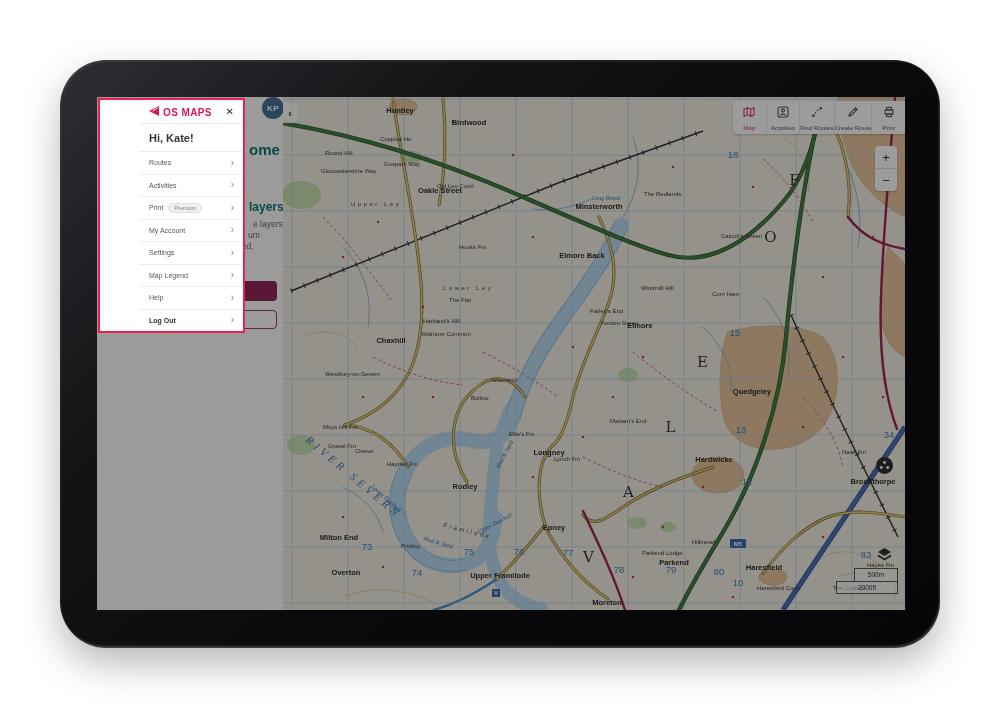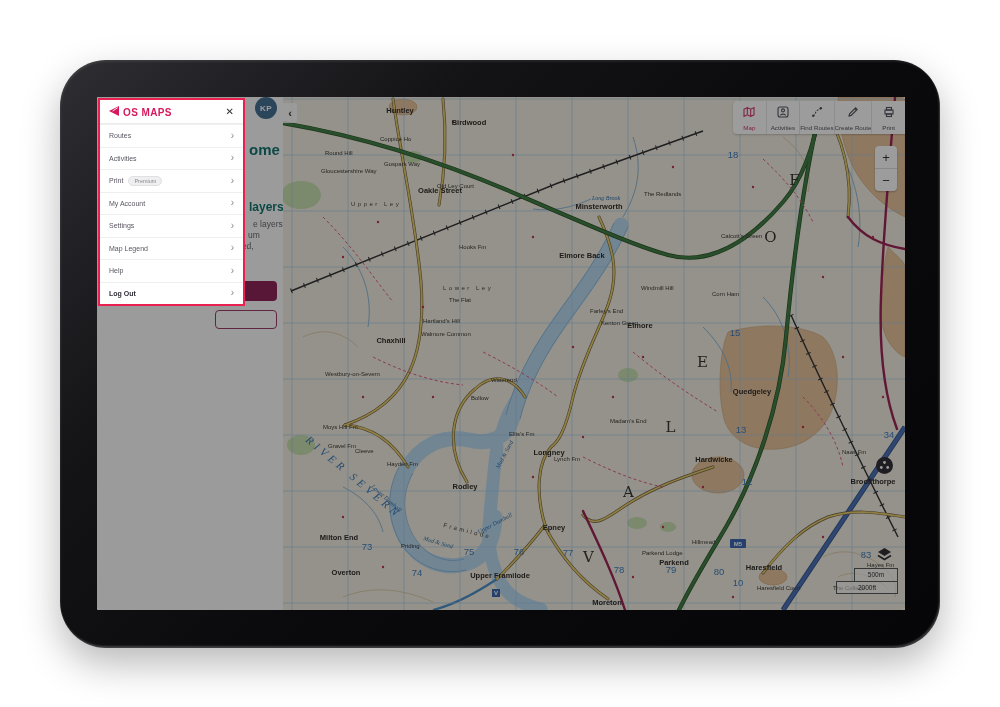--- a/index.html
+++ b/index.html
@@ -12,21 +12,21 @@
   .screen{position:absolute;left:37px;top:37px;width:808px;height:513px;background:#fff;overflow:hidden;border-radius:2px;}
 
   
   .sidepanel{position:absolute;left:0;top:0;width:186px;height:100%;background:#fdfdfd;border-right:1px solid #e2e2e2;}
   .frag{position:absolute;color:#0f766e;white-space:nowrap;}
   .frag.h1{font-size:15px;font-weight:bold;}
   .frag.h2{font-size:12px;font-weight:bold;}
   .frag.tx{font-size:8.5px;color:#6a6a70;}
   .btn-solid{position:absolute;left:118px;top:184px;width:62px;height:20px;background:#8f2257;border-radius:4px;}
   .btn-outline{position:absolute;left:118px;top:213px;width:60px;height:17px;background:#fff;border:1px solid #9c3a66;border-radius:4px;}
-  .avatar{position:absolute;left:158px;top:0px;width:22px;height:22px;border-radius:50%;background:#44708f;
+  .avatar{position:absolute;left:165px;top:0px;width:22px;height:22px;border-radius:50%;background:#44708f;
     color:#fff;font-size:8px;font-weight:bold;display:flex;align-items:center;justify-content:center;letter-spacing:.5px;}
 
   
   .maparea{position:absolute;left:186px;top:0;width:622px;height:513px;background:#f2eedf;}
   .maparea svg{display:block;}
   .mp{font:700 7.5px "Liberation Sans",sans-serif;fill:#2e2a26;}
   .ms{font:400 6px "Liberation Sans",sans-serif;fill:#3c3833;}
   .mb{font:italic 400 6px "Liberation Serif",serif;fill:#2e6fae;}
   .mbv{font:italic 400 11px "Liberation Serif",serif;fill:#3a7ab8;letter-spacing:4px;}
   .mg{font:400 9.5px "Liberation Sans",sans-serif;fill:#3f7dc0;}
@@ -53,21 +53,21 @@
   .roundctl{position:absolute;width:19px;height:19px;cursor:pointer;}
   .scalebar{position:absolute;left:739px;top:471px;width:62px;font-size:6.5px;color:#2e2e2e;}
   .scalebar .row{box-sizing:border-box;border:1px solid #555;background:rgba(255,255,255,.55);text-align:center;height:13px;line-height:12px;}
   .scalebar .row.metric{width:44px;margin-left:auto;border-bottom:none;}
   .scalebar .row.imperial{width:62px;}
 
   
   .dim{position:absolute;left:0;top:0;width:808px;height:513px;background:rgba(8,8,10,.40);z-index:5;}
 
   
-  .menu{position:absolute;left:1px;top:1px;width:147px;z-index:10;background:#fff;border:2.5px solid #ea2150;box-sizing:border-box;}
+  .menu{position:absolute;left:1px;top:1px;width:147px;z-index:10;background:#fff;border:2.5px solid #ea2150;box-sizing:border-box;padding-left:40px;}
   .menu-header{display:flex;align-items:center;padding:6px 9px 5px 9px;}
   .brand{display:flex;align-items:center;gap:4px;color:#d6195c;font-weight:bold;font-size:10px;letter-spacing:.4px;}
   .close{margin-left:auto;font-size:10px;color:#2f2f35;cursor:pointer;line-height:1;}
   .mdiv{height:1px;background:#ececec;}
   .greet{font-size:11px;font-weight:bold;color:#38343c;padding:8px 9px 7px 9px;}
   .mitem{display:flex;align-items:center;height:21.5px;padding:0 9px;border-top:1px solid #efefef;cursor:pointer;}
   .mitem .ml{font-size:7px;color:#5a5560;}
   .mitem.bold .ml{font-weight:bold;color:#312d38;}
   .badge{font-size:5.5px;color:#8a8790;background:#efefef;border:1px solid #e0e0e0;border-radius:6px;padding:1px 5px;margin-left:5px;}
   .chev{margin-left:auto;font-size:10px;color:#8a8790;line-height:1;}
@@ -450,20 +450,21 @@
               <svg width="10" height="10" viewBox="0 0 10 10">
                   <path d="M10,0 L0,5 L10,10 Z" fill="#d6195c"></path>
                   <path d="M3.6,5 L8.8,1.6" stroke="#fff" stroke-width="0.9"></path>
                 </svg>
             </span>
             <span>OS MAPS</span>
           </div>
           <div class="close"><span>✕</span></div>
         </div>
         <div class="mdiv"></div>
+        <div class="greet">Hi, Kate!</div>
 
         <div class="mitem">
           <span class="ml">Routes</span>
           <span class="chev">›</span>
         </div>
         <div class="mitem">
           <span class="ml">Activities</span>
           <span class="chev">›</span>
         </div>
         <div class="mitem">

